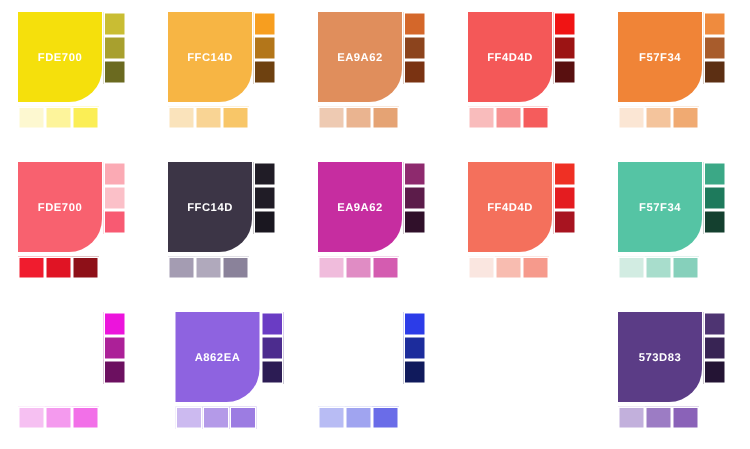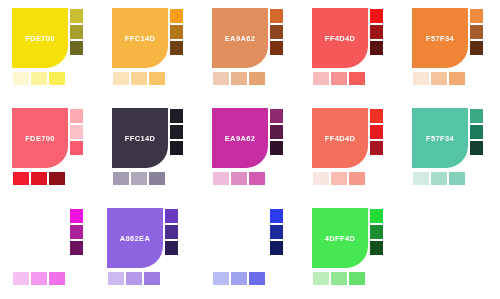--- a/index.html
+++ b/index.html
@@ -237,21 +237,21 @@
         <div class="side-chip" style="background: rgb(236, 20, 220);"></div>
         <div class="side-chip" style="background: rgb(172, 32, 152);"></div>
         <div class="side-chip" style="background: rgb(108, 16, 96);"></div>
       </div>
       <div class="bottom-chips">
         <div class="bottom-chip" style="background: rgb(246, 192, 242);"></div>
         <div class="bottom-chip" style="background: rgb(244, 154, 238);"></div>
         <div class="bottom-chip" style="background: rgb(242, 112, 232);"></div>
       </div>
     </div>
-    <div class="swatch-card" style="left: 95px; top: 200px;">
+    <div class="swatch-card" style="left: 105px; top: 200px;">
       <div class="side-chips">
         <div class="side-chip" style="background: rgb(106, 60, 196);"></div>
         <div class="side-chip" style="background: rgb(76, 44, 142);"></div>
         <div class="side-chip" style="background: rgb(44, 28, 84);"></div>
       </div>
       <div class="bottom-chips">
         <div class="bottom-chip" style="background: rgb(204, 186, 240);"></div>
         <div class="bottom-chip" style="background: rgb(180, 154, 232);"></div>
         <div class="bottom-chip" style="background: rgb(156, 124, 226);"></div>
       </div>
@@ -264,28 +264,28 @@
         <div class="side-chip" style="background: rgb(44, 60, 232);"></div>
         <div class="side-chip" style="background: rgb(28, 44, 156);"></div>
         <div class="side-chip" style="background: rgb(16, 26, 92);"></div>
       </div>
       <div class="bottom-chips">
         <div class="bottom-chip" style="background: rgb(184, 188, 244);"></div>
         <div class="bottom-chip" style="background: rgb(160, 164, 240);"></div>
         <div class="bottom-chip" style="background: rgb(106, 108, 232);"></div>
       </div>
     </div>
-    <div class="swatch-card" style="left: 300px; top: 200px;">
-      <div class="side-chips">
-        <div class="side-chip" style="background: rgb(36, 220, 56);"></div>
-        <div class="side-chip" style="background: rgb(28, 140, 48);"></div>
-        <div class="side-chip" style="background: rgb(20, 80, 28);"></div>
-      </div>
-      <div class="bottom-chips">
-        <div class="bottom-chip" style="background: rgb(189, 238, 186);"></div>
-        <div class="bottom-chip" style="background: rgb(146, 230, 148);"></div>
-        <div class="bottom-chip" style="background: rgb(102, 224, 108);"></div>
-      </div>
-      <div class="main-block" style="background: rgb(70, 231, 82);">
-        <div class="swatch-label" style="color: rgb(255, 255, 255);">4DFF4D</div>
+    <div class="swatch-card" style="left: 400px; top: 200px;">
+      <div class="side-chips">
+        <div class="side-chip" style="background: rgb(78, 52, 114);"></div>
+        <div class="side-chip" style="background: rgb(56, 36, 84);"></div>
+        <div class="side-chip" style="background: rgb(36, 20, 52);"></div>
+      </div>
+      <div class="bottom-chips">
+        <div class="bottom-chip" style="background: rgb(194, 176, 220);"></div>
+        <div class="bottom-chip" style="background: rgb(156, 124, 196);"></div>
+        <div class="bottom-chip" style="background: rgb(138, 98, 184);"></div>
+      </div>
+      <div class="main-block" style="background: rgb(91, 60, 134);">
+        <div class="swatch-label" style="color: rgb(255, 255, 255);">573D83</div>
       </div>
     </div>
   </div>
 
 </body></html>

